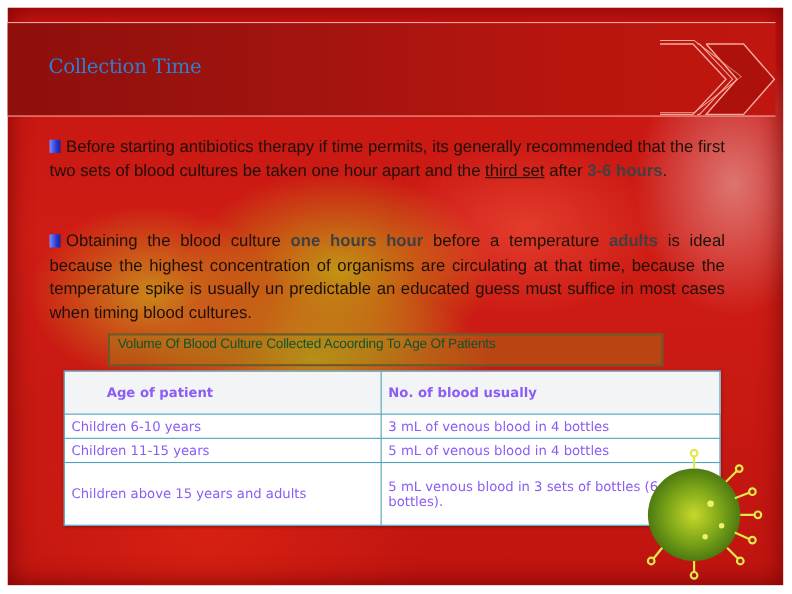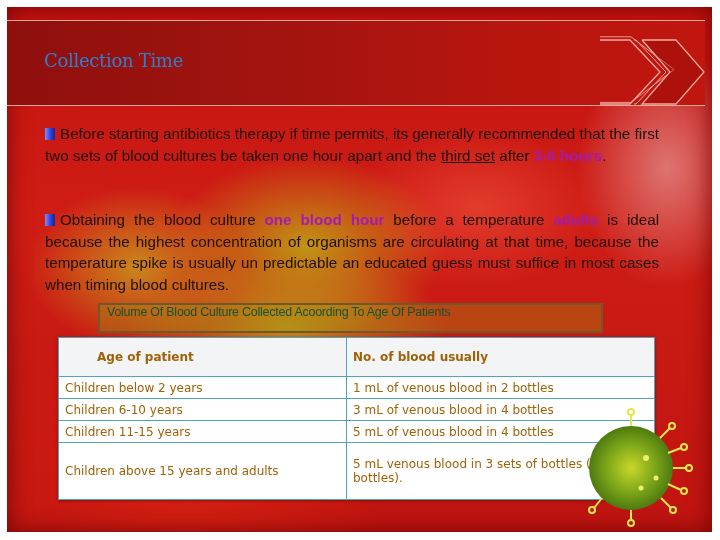--- a/index.html
+++ b/index.html
@@ -29,35 +29,35 @@
   .para {
     position: absolute; left: 45px; width: 614px; font-size: 15.2px; line-height: 21.5px;
     color: #1e1008; text-align: justify; margin: 0;
   }
   .para1 { top: 123px; }
   .para2 { top: 209px; }
   .bullet {
     display: inline-block; width: 10px; height: 12px; margin-right: 5px; vertical-align: -1px;
     background: linear-gradient(90deg, #7c8cff 0%, #2b3ad8 60%, #1a238a 100%);
   }
-  .para b { font-weight: bold; color: #a21caf; }
+  .para b { font-weight: bold; color: #404040; }
   .para u { text-decoration: underline; }
   .caption-box {
     position: absolute; left: 98px; top: 303px; width: 505px; height: 30px;
     border: 2px solid #6d5a2a; box-sizing: border-box;
     background: rgba(160,150,20,0.35);
   }
   .caption {
     position: absolute; left: 107px; top: 305px; font-family: Liberation Sans, sans-serif;
     font-size: 12.4px; color: #14532d; letter-spacing: -0.2px;
   }
   table.data {
     position: absolute; left: 58px; top: 337px; width: 597px; border-collapse: collapse;
     background: #ffffff; box-shadow: 0 1px 3px rgba(0,0,0,0.35);
-    font-family: "DejaVu Sans", sans-serif; font-size: 12px; color: #a16207;
+    font-family: "DejaVu Sans", sans-serif; font-size: 12px; color: #8b5cf6;
   }
   table.data th, table.data td {
     border: 1px solid #4fa3bd; padding: 0 6px; text-align: left; font-weight: normal;
   }
   table.data th { height: 38px; font-weight: bold; font-size: 12px; background: #f3f4f5; }
   table.data th.c1 { padding-left: 38px; }
   table.data td { height: 21px; }
   table.data tr.tall td { height: 56px; }
   table.data td.c1, table.data th.c1 { width: 243px; }
   .virus { position: absolute; left: 586px; top: 408px; width: 120px; height: 120px; }
@@ -76,38 +76,34 @@
   <polyline points="34,20 36,20 66,52 36,84 34,84" fill="none" stroke="#f4a99c" stroke-width="1"></polyline>
 </svg>
 
 <div class="title">Collection Time</div>
 
 <p class="para para1">
   <span class="bullet"></span><span>Before starting antibiotics therapy if time permits, its generally recommended that the first two sets of blood cultures be taken one hour apart and the </span><u>third set</u><span> after </span><b>3-6 hours</b><span>.</span>
 </p>
 
 <p class="para para2">
-  <span class="bullet"></span><span>Obtaining the blood culture </span><b>one blood hour</b><span> before a temperature </span><b>adults</b><span> is ideal because the highest concentration of organisms are circulating at that time, because the temperature spike is usually un predictable an educated guess must suffice in most cases when timing blood cultures.</span>
+  <span class="bullet"></span><span>Obtaining the blood culture </span><b>one hours hour</b><span> before a temperature </span><b>adults</b><span> is ideal because the highest concentration of organisms are circulating at that time, because the temperature spike is usually un predictable an educated guess must suffice in most cases when timing blood cultures.</span>
 </p>
 
 <div class="caption-box"></div>
 <div class="caption">Volume Of Blood Culture Collected Acoording To Age Of Patients</div>
 
 <table class="data">
   <thead>
     <tr>
       <th class="c1">Age of patient</th>
       <th>No. of blood usually</th>
     </tr>
   </thead>
   <tbody>
-    <tr>
-      <td class="c1">Children below 2 years</td>
-      <td>1 mL of venous blood in 2 bottles</td>
-    </tr>
     <tr>
       <td class="c1">Children 6-10 years</td>
       <td>3 mL of venous blood in 4 bottles</td>
     </tr>
     <tr>
       <td class="c1">Children 11-15 years</td>
       <td>5 mL of venous blood in 4 bottles</td>
     </tr>
     <tr class="tall">
       <td class="c1">Children above 15 years and adults</td>

